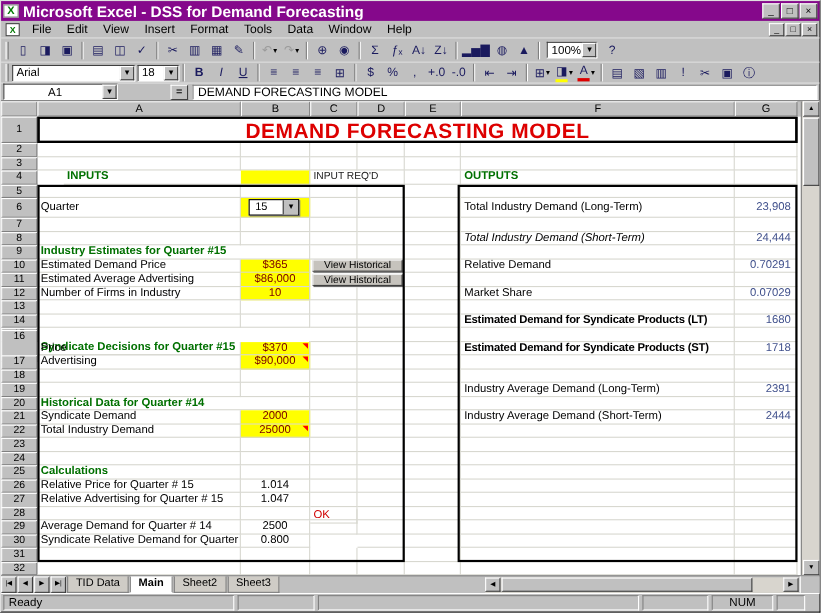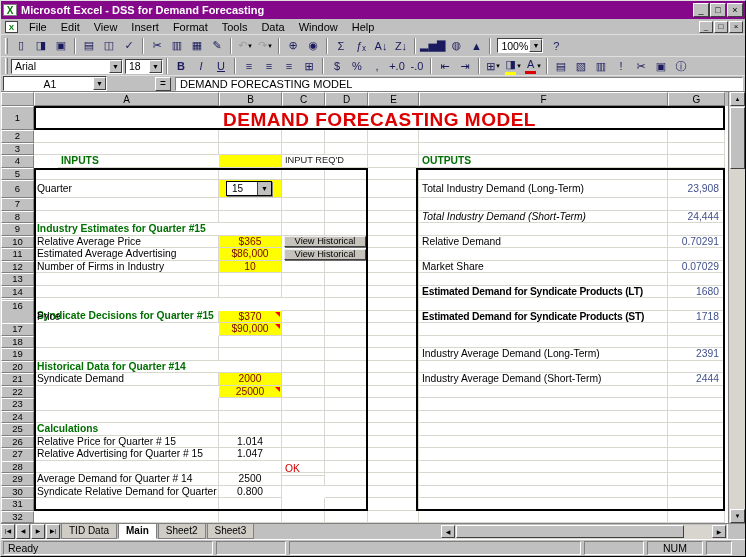--- a/index.html
+++ b/index.html
@@ -4,21 +4,21 @@
 <style>
   * { margin:0; padding:0; box-sizing:border-box; }
   html,body { width:746px; height:557px; overflow:hidden; }
   body { font-family:"Liberation Sans", sans-serif; background:#c0c0c0; }
   .win { width:746px; height:557px; display:flex; flex-direction:column;
          border:1px solid #000; border-top:1px solid #dfdfdf; border-left:1px solid #dfdfdf; background:#c0c0c0; }
 
   
   .titlebar { height:18px; background:#85088b; display:flex; align-items:center; padding:0 2px; flex:0 0 auto; }
   .app-icon { width:14px; height:12px; background:#fff; color:#067a06; font-weight:bold; font-size:10px; line-height:12px; text-align:center; margin-right:4px; border:1px solid #808080; }
-  .title-text { color:#fff; font-weight:bold; font-size:11px; flex:1; white-space:nowrap; overflow:hidden; }
+  .title-text { color:#fff; font-weight:bold; font-size:14px; flex:1; white-space:nowrap; overflow:hidden; }
   .winbtns { display:flex; gap:1px; }
   .wbtn { width:16px; height:14px; background:#c0c0c0; border:1px solid; border-color:#fff #404040 #404040 #fff; font-size:9px; line-height:12px; text-align:center; color:#000; }
   .wbtn.sm { width:14px; height:12px; line-height:10px; font-size:8px; }
 
   
   .menubar { height:15px; display:flex; align-items:center; padding-left:2px; flex:0 0 auto; }
   .doc-icon { width:13px; height:12px; background:#fff; border:1px solid #404040; color:#067a06; font-size:8px; line-height:11px; text-align:center; font-weight:bold; margin:0 4px 0 2px; }
   .menu-item { font-size:11px; padding:1px 7px; color:#000; }
   .menu-spacer { flex:1; }
 
@@ -395,21 +395,21 @@
         <div class="cell" style="left: 418px; top: 104.5px; width: 249px; height: 12.5px; line-height: 11.5px; font-style: italic;">Total Industry Demand (Short-Term)</div>
         <div class="cell outval" style="left: 667px; top: 104.5px; width: 57px; height: 12.5px; line-height: 11.5px;">24,444</div>
         <div class="rowhdr" style="top: 117px; height: 12.5px; line-height: 10.5px;">9</div>
         <div class="cell green" style="left: 33px; top: 117px; width: 248px; height: 12.5px; line-height: 11.5px;">Industry Estimates for Quarter #15</div>
         <div class="cell" style="left: 281px; top: 117px; width: 43px; height: 12.5px; line-height: 11.5px;"></div>
         <div class="cell" style="left: 324px; top: 117px; width: 43px; height: 12.5px; line-height: 11.5px;"></div>
         <div class="cell" style="left: 367px; top: 117px; width: 51px; height: 12.5px; line-height: 11.5px;"></div>
         <div class="cell" style="left: 418px; top: 117px; width: 249px; height: 12.5px; line-height: 11.5px;"></div>
         <div class="cell" style="left: 667px; top: 117px; width: 57px; height: 12.5px; line-height: 11.5px;"></div>
         <div class="rowhdr" style="top: 129.5px; height: 12.5px; line-height: 10.5px;">10</div>
-        <div class="cell" style="left: 33px; top: 129.5px; width: 185px; height: 12.5px; line-height: 11.5px;">Relative Average Price</div>
+        <div class="cell" style="left: 33px; top: 129.5px; width: 185px; height: 12.5px; line-height: 11.5px;">Estimated Demand Price</div>
         <div class="cell yellow inval" style="left: 218px; top: 129.5px; width: 63px; height: 12.5px; line-height: 11.5px;">$365</div>
         <div class="hbtn" style="left: 283px; top: 130px; width: 82px; height: 11px; line-height: 9.5px;">View Historical Data</div>
         <div class="cell" style="left: 367px; top: 129.5px; width: 51px; height: 12.5px; line-height: 11.5px;"></div>
         <div class="cell" style="left: 418px; top: 129.5px; width: 249px; height: 12.5px; line-height: 11.5px;">Relative Demand</div>
         <div class="cell outval" style="left: 667px; top: 129.5px; width: 57px; height: 12.5px; line-height: 11.5px;">0.70291</div>
         <div class="rowhdr" style="top: 142px; height: 12.5px; line-height: 10.5px;">11</div>
         <div class="cell" style="left: 33px; top: 142px; width: 185px; height: 12.5px; line-height: 11.5px;">Estimated Average Advertising</div>
         <div class="cell yellow inval" style="left: 218px; top: 142px; width: 63px; height: 12.5px; line-height: 11.5px;">$86,000</div>
         <div class="hbtn" style="left: 283px; top: 142.5px; width: 82px; height: 11px; line-height: 9.5px;">View Historical Data</div>
         <div class="cell" style="left: 367px; top: 142px; width: 51px; height: 12.5px; line-height: 11.5px;"></div>
@@ -448,20 +448,21 @@
         <div class="cell" style="left: 667px; top: 192px; width: 57px; height: 12.5px; line-height: 11.5px;"></div>
         <div class="rowhdr" style="top: 194px; height: 29px; line-height: 10.5px;">16</div>
         <div class="cell" style="left: 33px; top: 204.5px; width: 185px; height: 12.5px; line-height: 11.5px;">Price</div>
         <div class="cell yellow inval cmt" style="left: 218px; top: 204.5px; width: 63px; height: 12.5px; line-height: 11.5px;">$370<div class="cmt-mark"></div></div>
         <div class="cell" style="left: 281px; top: 204.5px; width: 43px; height: 12.5px; line-height: 11.5px;"></div>
         <div class="cell" style="left: 324px; top: 204.5px; width: 43px; height: 12.5px; line-height: 11.5px;"></div>
         <div class="cell" style="left: 367px; top: 204.5px; width: 51px; height: 12.5px; line-height: 11.5px;"></div>
         <div class="cell boldlbl" style="left: 418px; top: 204.5px; width: 249px; height: 12.5px; line-height: 11.5px;">Estimated Demand for Syndicate Products (ST)</div>
         <div class="cell outval" style="left: 667px; top: 204.5px; width: 57px; height: 12.5px; line-height: 11.5px;">1718</div>
         <div class="rowhdr" style="top: 217px; height: 12.5px; line-height: 10.5px;">17</div>
+        <div class="cell" style="left: 33px; top: 217px; width: 185px; height: 12.5px; line-height: 11.5px;">Advertising</div>
         <div class="cell yellow inval cmt" style="left: 218px; top: 217px; width: 63px; height: 12.5px; line-height: 11.5px;">$90,000<div class="cmt-mark"></div></div>
         <div class="cell" style="left: 281px; top: 217px; width: 43px; height: 12.5px; line-height: 11.5px;"></div>
         <div class="cell" style="left: 324px; top: 217px; width: 43px; height: 12.5px; line-height: 11.5px;"></div>
         <div class="cell" style="left: 367px; top: 217px; width: 51px; height: 12.5px; line-height: 11.5px;"></div>
         <div class="cell" style="left: 418px; top: 217px; width: 249px; height: 12.5px; line-height: 11.5px;"></div>
         <div class="cell" style="left: 667px; top: 217px; width: 57px; height: 12.5px; line-height: 11.5px;"></div>
         <div class="rowhdr" style="top: 229.5px; height: 12.5px; line-height: 10.5px;">18</div>
         <div class="cell" style="left: 33px; top: 229.5px; width: 185px; height: 12.5px; line-height: 11.5px;"></div>
         <div class="cell" style="left: 218px; top: 229.5px; width: 63px; height: 12.5px; line-height: 11.5px;"></div>
         <div class="cell" style="left: 281px; top: 229.5px; width: 43px; height: 12.5px; line-height: 11.5px;"></div>
@@ -486,20 +487,21 @@
         <div class="cell" style="left: 667px; top: 254.5px; width: 57px; height: 12.5px; line-height: 11.5px;"></div>
         <div class="rowhdr" style="top: 267px; height: 12.5px; line-height: 10.5px;">21</div>
         <div class="cell" style="left: 33px; top: 267px; width: 185px; height: 12.5px; line-height: 11.5px;">Syndicate Demand</div>
         <div class="cell yellow inval" style="left: 218px; top: 267px; width: 63px; height: 12.5px; line-height: 11.5px;">2000</div>
         <div class="cell" style="left: 281px; top: 267px; width: 43px; height: 12.5px; line-height: 11.5px;"></div>
         <div class="cell" style="left: 324px; top: 267px; width: 43px; height: 12.5px; line-height: 11.5px;"></div>
         <div class="cell" style="left: 367px; top: 267px; width: 51px; height: 12.5px; line-height: 11.5px;"></div>
         <div class="cell" style="left: 418px; top: 267px; width: 249px; height: 12.5px; line-height: 11.5px;">Industry Average Demand (Short-Term)</div>
         <div class="cell outval" style="left: 667px; top: 267px; width: 57px; height: 12.5px; line-height: 11.5px;">2444</div>
         <div class="rowhdr" style="top: 279.5px; height: 12.5px; line-height: 10.5px;">22</div>
+        <div class="cell" style="left: 33px; top: 279.5px; width: 185px; height: 12.5px; line-height: 11.5px;">Total Industry Demand</div>
         <div class="cell yellow inval cmt" style="left: 218px; top: 279.5px; width: 63px; height: 12.5px; line-height: 11.5px;">25000<div class="cmt-mark"></div></div>
         <div class="cell" style="left: 281px; top: 279.5px; width: 43px; height: 12.5px; line-height: 11.5px;"></div>
         <div class="cell" style="left: 324px; top: 279.5px; width: 43px; height: 12.5px; line-height: 11.5px;"></div>
         <div class="cell" style="left: 367px; top: 279.5px; width: 51px; height: 12.5px; line-height: 11.5px;"></div>
         <div class="cell" style="left: 418px; top: 279.5px; width: 249px; height: 12.5px; line-height: 11.5px;"></div>
         <div class="cell" style="left: 667px; top: 279.5px; width: 57px; height: 12.5px; line-height: 11.5px;"></div>
         <div class="rowhdr" style="top: 292px; height: 12.5px; line-height: 10.5px;">23</div>
         <div class="cell" style="left: 33px; top: 292px; width: 185px; height: 12.5px; line-height: 11.5px;"></div>
         <div class="cell" style="left: 218px; top: 292px; width: 63px; height: 12.5px; line-height: 11.5px;"></div>
         <div class="cell" style="left: 281px; top: 292px; width: 43px; height: 12.5px; line-height: 11.5px;"></div>

